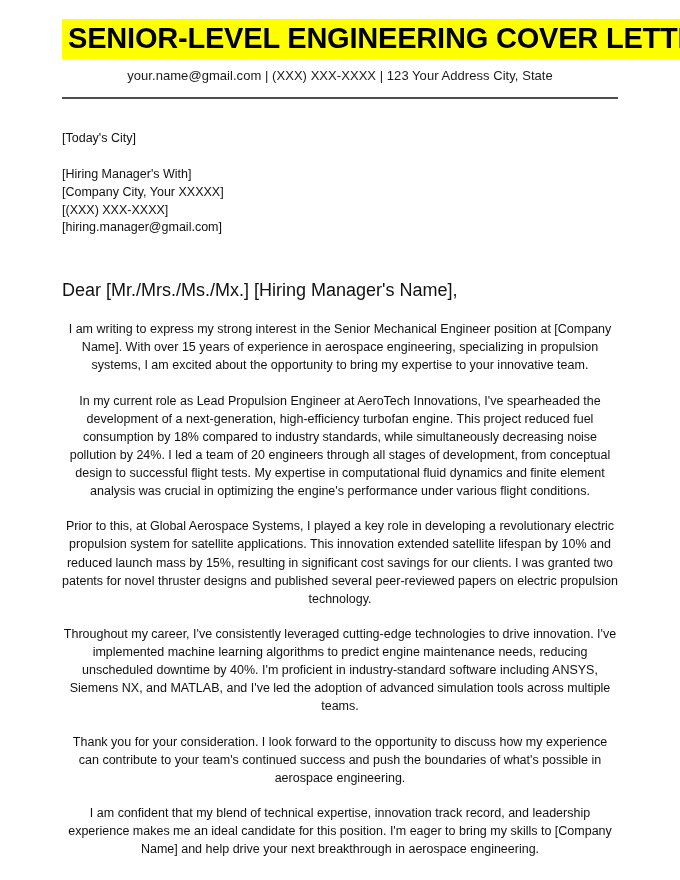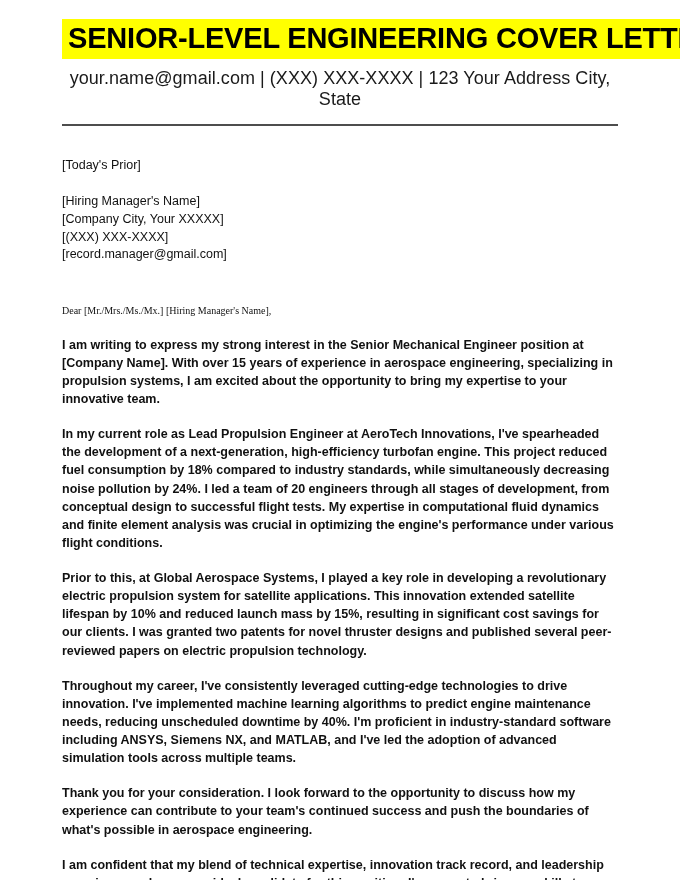--- a/index.html
+++ b/index.html
@@ -35,21 +35,21 @@
     font-family: "Liberation Sans", sans-serif;
     font-weight: bold;
     font-size: 29px;
     letter-spacing: -0.2px;
     color: #000000;
     padding: 3px 6px 5px 6px;
     white-space: nowrap;
   }
   .contact-line {
     text-align: center;
-    font-size: 18px;
+    font-size: 13px;
     color: #1a1a1a;
     margin-top: 15px;
     letter-spacing: 0.05px;
   }
   .divider {
     margin-top: 14px;
     border: 0;
     border-top: 2px solid #4d4d4d;
     width: 100%;
   }
@@ -63,51 +63,49 @@
     margin: 0 0 19px 0;
   }
   .recipient-block {
     margin: 0 0 40px 0;
   }
   .recipient-block div {
     line-height: 1.42;
   }
   .salutation {
     margin: 0 0 17px 0;
-    font-size: 10px;
-    font-family: Liberation Serif, serif;
+    font-size: 18px;
   }
   .para {
     margin: 0 0 17px 0;
-    text-align: left;
-    font-weight: bold;
+    text-align: center;
   }
 </style>
 </head>
 <body>
 
 <div class="page">
 
   <header class="letterhead">
     <div class="title-row">
       <h1 class="doc-title">SENIOR-LEVEL ENGINEERING COVER LETTER</h1>
     </div>
     <div class="contact-line">your.name@gmail.com | (XXX) XXX-XXXX | 123 Your Address City, State</div>
     <hr class="divider">
   </header>
 
   <main class="body-area">
 
-    <p class="date-line">[Today's Prior]</p>
+    <p class="date-line">[Today's City]</p>
 
     <div class="recipient-block">
-      <div>[Hiring Manager's Name]</div>
+      <div>[Hiring Manager's With]</div>
       <div>[Company City, Your XXXXX]</div>
       <div>[(XXX) XXX-XXXX]</div>
-      <div>[record.manager@gmail.com]</div>
+      <div>[hiring.manager@gmail.com]</div>
     </div>
 
     <p class="salutation">Dear [Mr./Mrs./Ms./Mx.] [Hiring Manager's Name],</p>
 
     <p class="para">I am writing to express my strong interest in the Senior Mechanical Engineer position at [Company Name]. With over 15 years of experience in aerospace engineering, specializing in propulsion systems, I am excited about the opportunity to bring my expertise to your innovative team.</p>
     <p class="para">In my current role as Lead Propulsion Engineer at AeroTech Innovations, I've spearheaded the development of a next-generation, high-efficiency turbofan engine. This project reduced fuel consumption by 18% compared to industry standards, while simultaneously decreasing noise pollution by 24%. I led a team of 20 engineers through all stages of development, from conceptual design to successful flight tests. My expertise in computational fluid dynamics and finite element analysis was crucial in optimizing the engine's performance under various flight conditions.</p>
     <p class="para">Prior to this, at Global Aerospace Systems, I played a key role in developing a revolutionary electric propulsion system for satellite applications. This innovation extended satellite lifespan by 10% and reduced launch mass by 15%, resulting in significant cost savings for our clients. I was granted two patents for novel thruster designs and published several peer-reviewed papers on electric propulsion technology.</p>
     <p class="para">Throughout my career, I've consistently leveraged cutting-edge technologies to drive innovation. I've implemented machine learning algorithms to predict engine maintenance needs, reducing unscheduled downtime by 40%. I'm proficient in industry-standard software including ANSYS, Siemens NX, and MATLAB, and I've led the adoption of advanced simulation tools across multiple teams.</p>
     <p class="para">Thank you for your consideration. I look forward to the opportunity to discuss how my experience can contribute to your team's continued success and push the boundaries of what's possible in aerospace engineering.</p>
     <p class="para">I am confident that my blend of technical expertise, innovation track record, and leadership experience makes me an ideal candidate for this position. I'm eager to bring my skills to [Company Name] and help drive your next breakthrough in aerospace engineering.</p>

